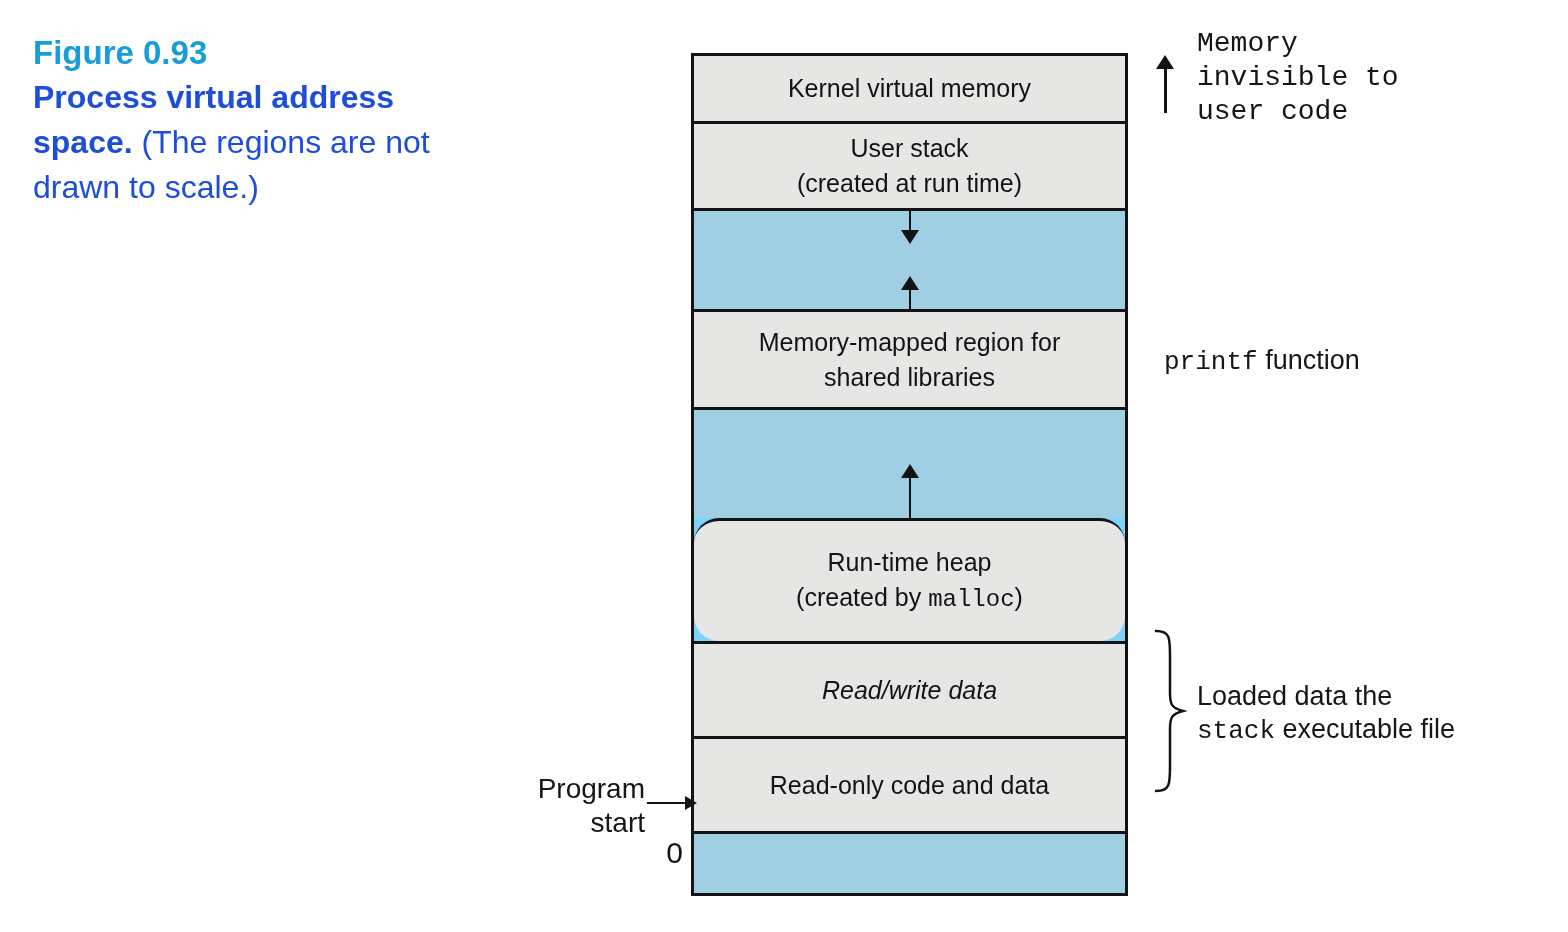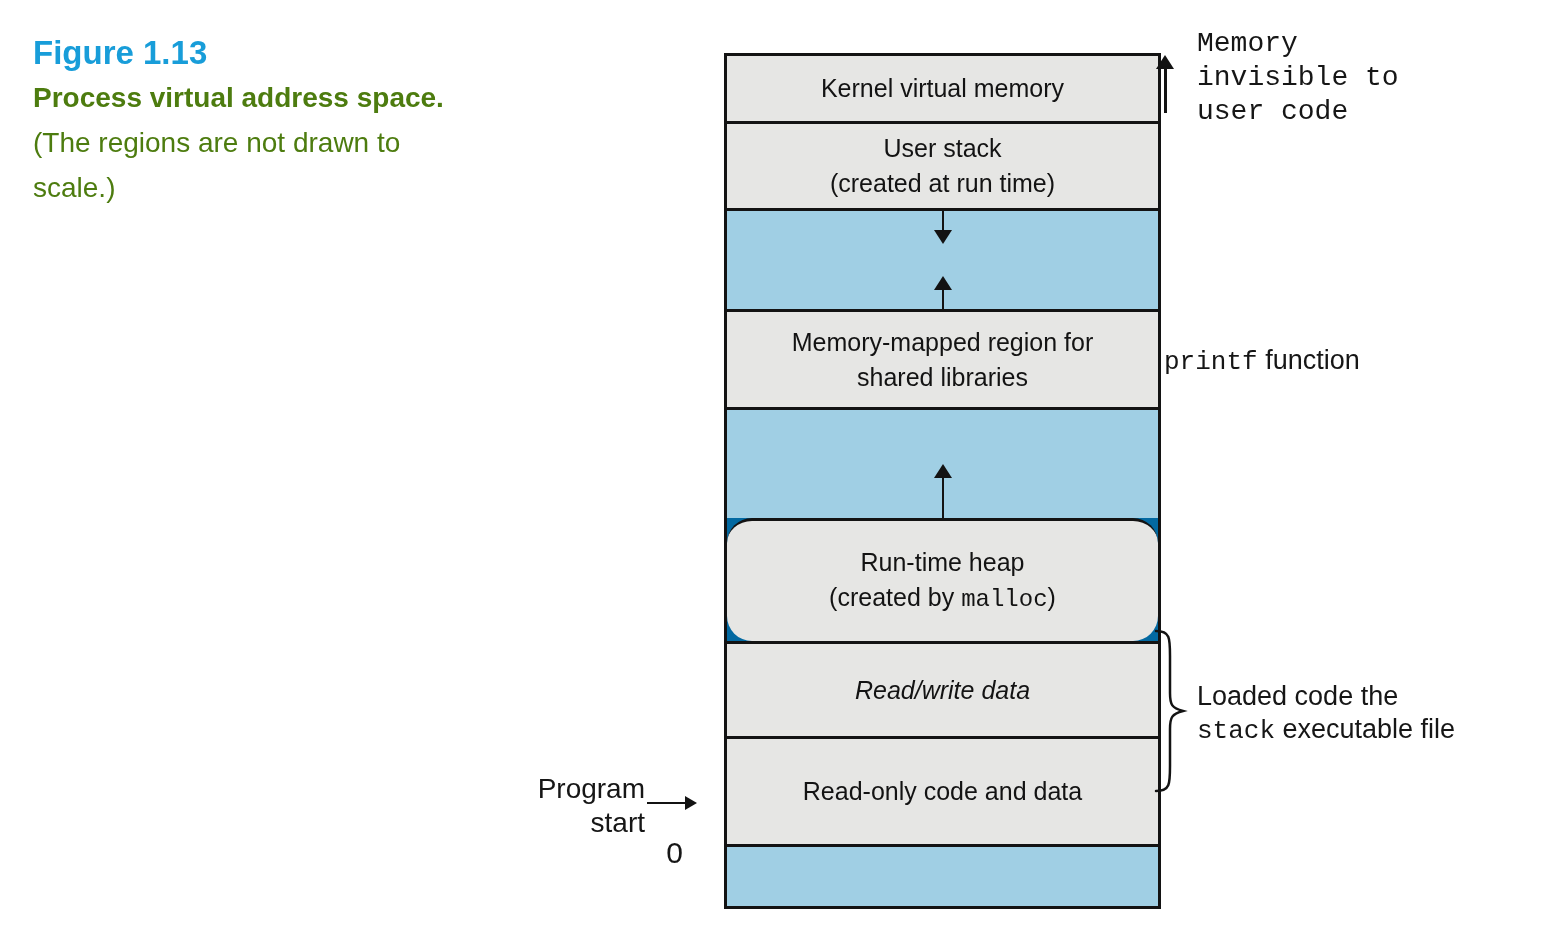--- a/index.html
+++ b/index.html
@@ -20,47 +20,47 @@
   }
   
   .caption{position:absolute;left:33px;top:30px;width:445px;}
   .fig-label{
     color:var(--figblue);
     font-weight:bold;
     font-size:33px;
     line-height:45px;
   }
   .cap-body{
-    font-size:28px;
+    font-size:32px;
     line-height:45px;
-    color:#4d7c0f;
+    color:#1d4ed8;
   }
   .cap-body .b{font-weight:bold;}
   
   .column{
-    position:absolute;left:724px;top:53px;width:437px;
+    position:absolute;left:691px;top:53px;width:437px;
     border:3px solid var(--ink);
-    background:#0369a1;
+    background:#7dd3fc;
   }
   .region{
     position:relative;
     display:flex;align-items:center;justify-content:center;
     text-align:center;
   }
   .region + .region{border-top:3px solid var(--ink);}
   .gray{background:var(--gray);}
   .blue{background:var(--blue);}
   .r1{height:65px;}
   .r2{height:87px;}
   .r3{height:101px;}
   .r4{height:98px;}
   .r5{height:111px;}
   .r6{height:123px;border-radius:25px;}
   .r7{height:95px;font-style:italic;}
-  .r8{height:108px;}
+  .r8{height:95px;}
   .r9{height:62px;}
   .rlabel{
     font-size:25px;
     line-height:35px;
   }
   .pre{white-space:pre-line;}
   .code{font-family:"Liberation Mono", monospace;font-size:24px;}
   
   .varrow{position:absolute;width:18px;}
   .varrow .shaft{position:absolute;left:8px;width:2.5px;background:var(--ink);}
@@ -95,21 +95,21 @@
     border-top:7px solid transparent;border-bottom:7px solid transparent;
     border-left:12px solid var(--ink);}
   .zero{left:655px;top:838px;width:28px;text-align:right;font-size:30px;line-height:30px;}
 </style>
 </head>
 <body>
 
 <div class="page">
 
   <div class="caption">
-    <div class="fig-label">Figure 1.13</div>
+    <div class="fig-label">Figure 0.93</div>
     <div class="cap-body"><span class="b">Process virtual address space.</span><span> (The regions are not drawn to scale.)</span></div>
   </div>
 
   <div class="column">
 
     <div class="region gray r1">
       <div class="rlabel pre">Kernel virtual memory</div>
     </div>
 
     <div class="region gray r2">
@@ -163,21 +163,21 @@
   <div class="annot mem-inv pre">Memory
 invisible to
 user code</div>
 
   <div class="annot printf"><span class="code">printf</span><span> function</span></div>
 
   <svg class="brace" width="38" height="164" viewBox="0 0 38 164">
     <path d="M6 2 C 20 2, 20 9, 20 27 L 20 64 C 20 76, 22 79, 33 82 C 22 85, 20 88, 20 100 L 20 137 C 20 155, 20 162, 6 162" fill="none" stroke="#131313" stroke-width="2.5" stroke-linecap="round"></path>
   </svg>
   <div class="annot loaded">
-    <div>Loaded code the</div>
+    <div>Loaded data the</div>
     <div><span class="code">stack</span><span> executable file</span></div>
   </div>
 
   <div class="annot pstart pre">Program
 start</div>
   <div class="harrow">
     <div class="shaft"></div>
     <div class="head"></div>
   </div>
 

